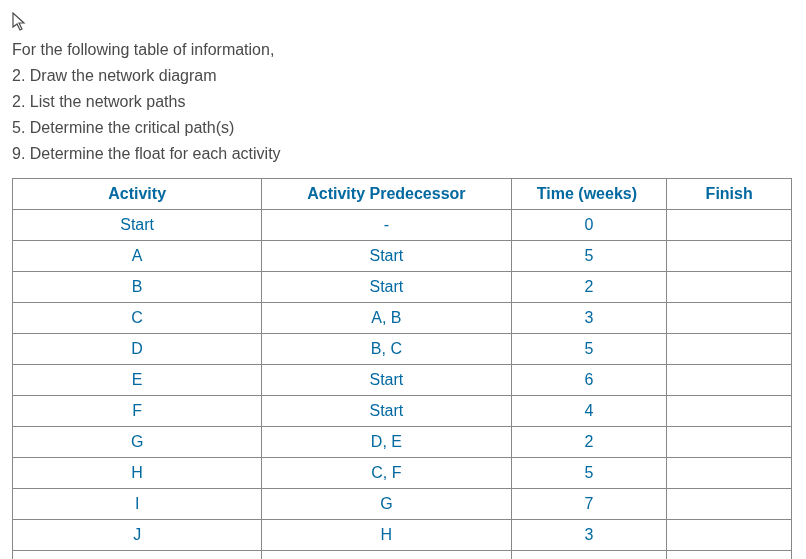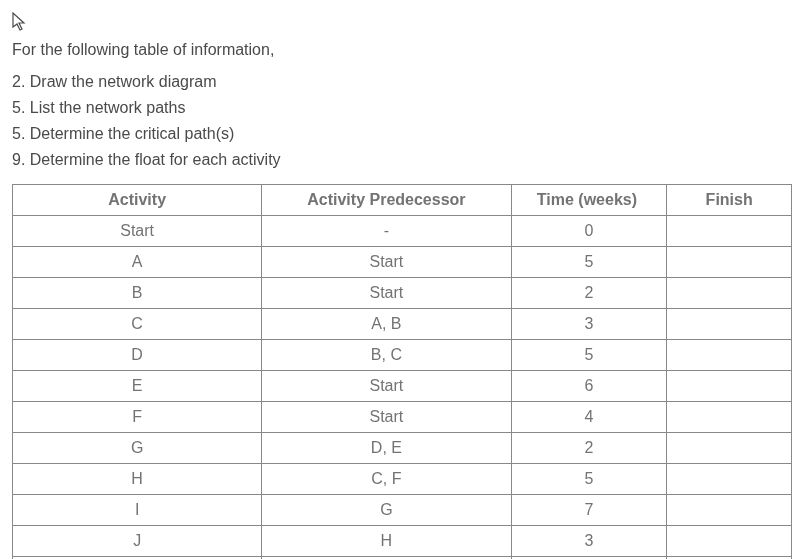--- a/index.html
+++ b/index.html
@@ -12,39 +12,39 @@
       font-size: 16px;
       color: #4a4a4a;
       padding: 12px;
       background: #fff;
       width: 806px;
     }
     .cursor-icon {
       margin-bottom: 2px;
     }
     .intro {
-      margin-bottom: 8px;
+      margin-bottom: 2px;
       line-height: 1.5;
     }
     .list-item {
       line-height: 1.5;
       margin-bottom: 2px;
     }
     table {
       border-collapse: collapse;
       margin-top: 12px;
       width: 780px;
     }
     th, td {
       border: 1px solid #888;
       padding: 6px 10px;
       text-align: center;
       font-weight: normal;
       font-size: 16px;
-      color: #737373;
+      color: #0369a1;
       margin-left: 24px;
     }
     th {
       font-weight: bold;
     }
     .col-activity { width: 32%; }
     .col-predecessor { width: 32%; }
     .col-time { width: 20%; padding-left: 6px; }
     .col-float { width: 16%; }
   </style>
@@ -52,21 +52,21 @@
 <body>
 
 <div class="cursor-icon">
   <svg width="16" height="20" viewBox="0 0 16 20">
     <path d="M 1 1 L 1 15 L 5 12 L 8 18 L 10 17 L 7 11 L 12 11 Z" fill="none" stroke="#4a4a4a" stroke-width="1.2"></path>
   </svg>
 </div>
 
 <div class="intro">For the following table of information,</div>
 <div class="list-item">2. Draw the network diagram</div>
-<div class="list-item">5. List the network paths</div>
+<div class="list-item">2. List the network paths</div>
 <div class="list-item">5. Determine the critical path(s)</div>
 <div class="list-item">9. Determine the float for each activity</div>
 
 <table>
   <thead>
     <tr>
       <th class="col-activity">Activity</th>
       <th class="col-predecessor">Activity Predecessor</th>
       <th class="col-time">Time (weeks)</th>
       <th class="col-float">Finish</th>

